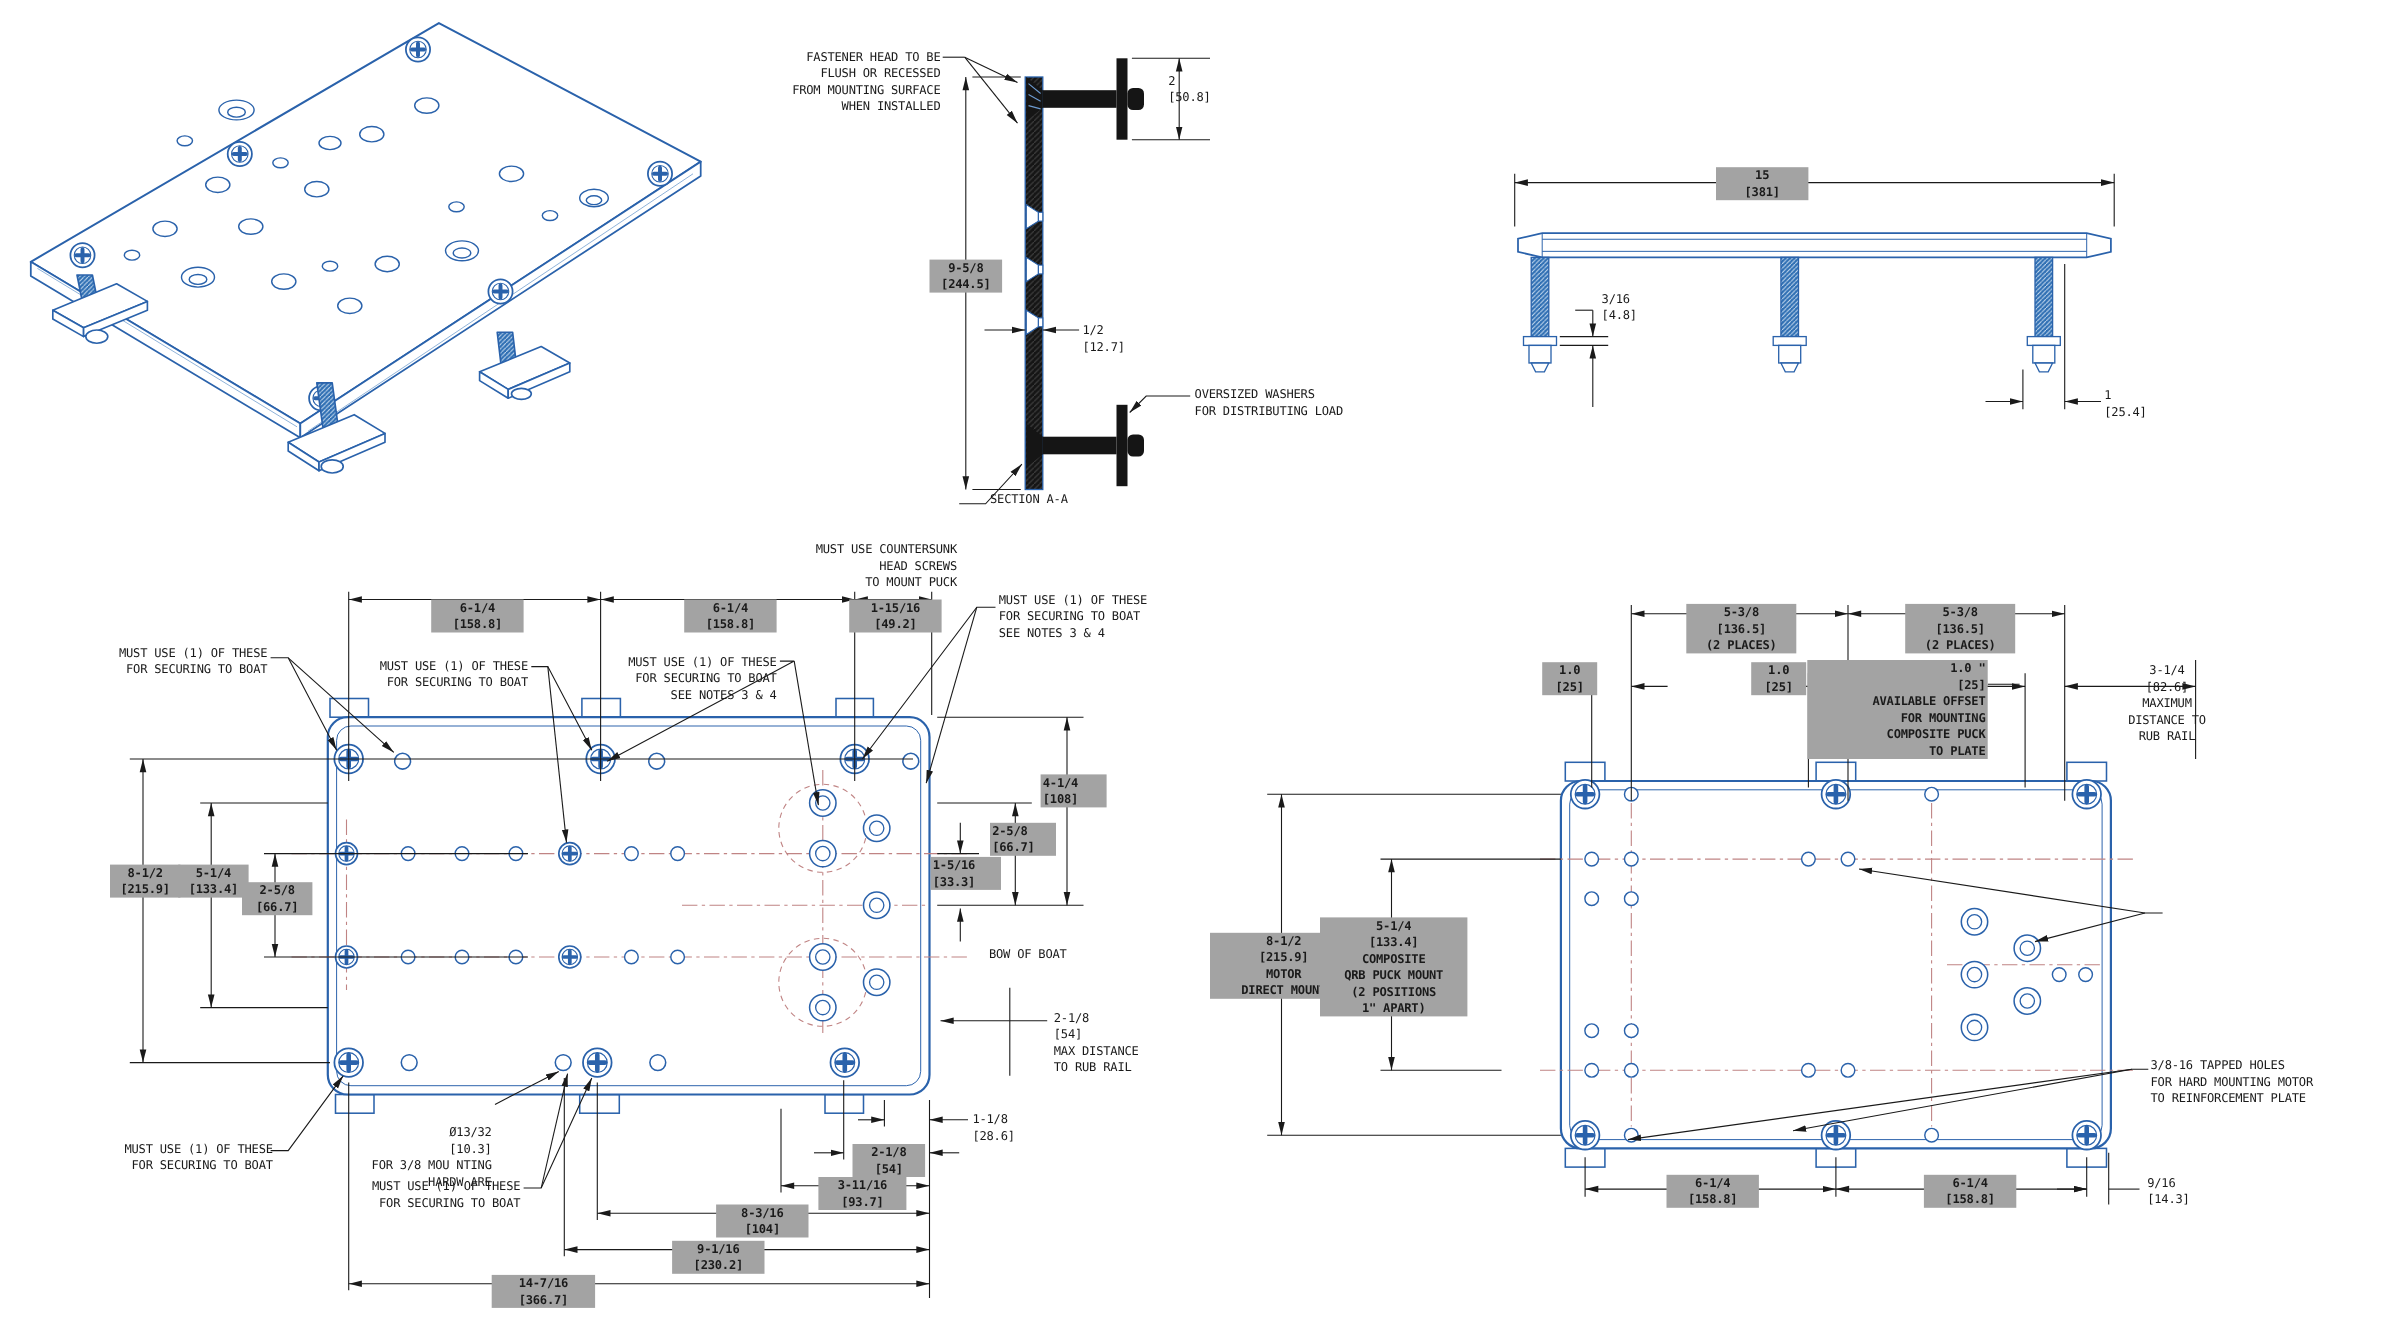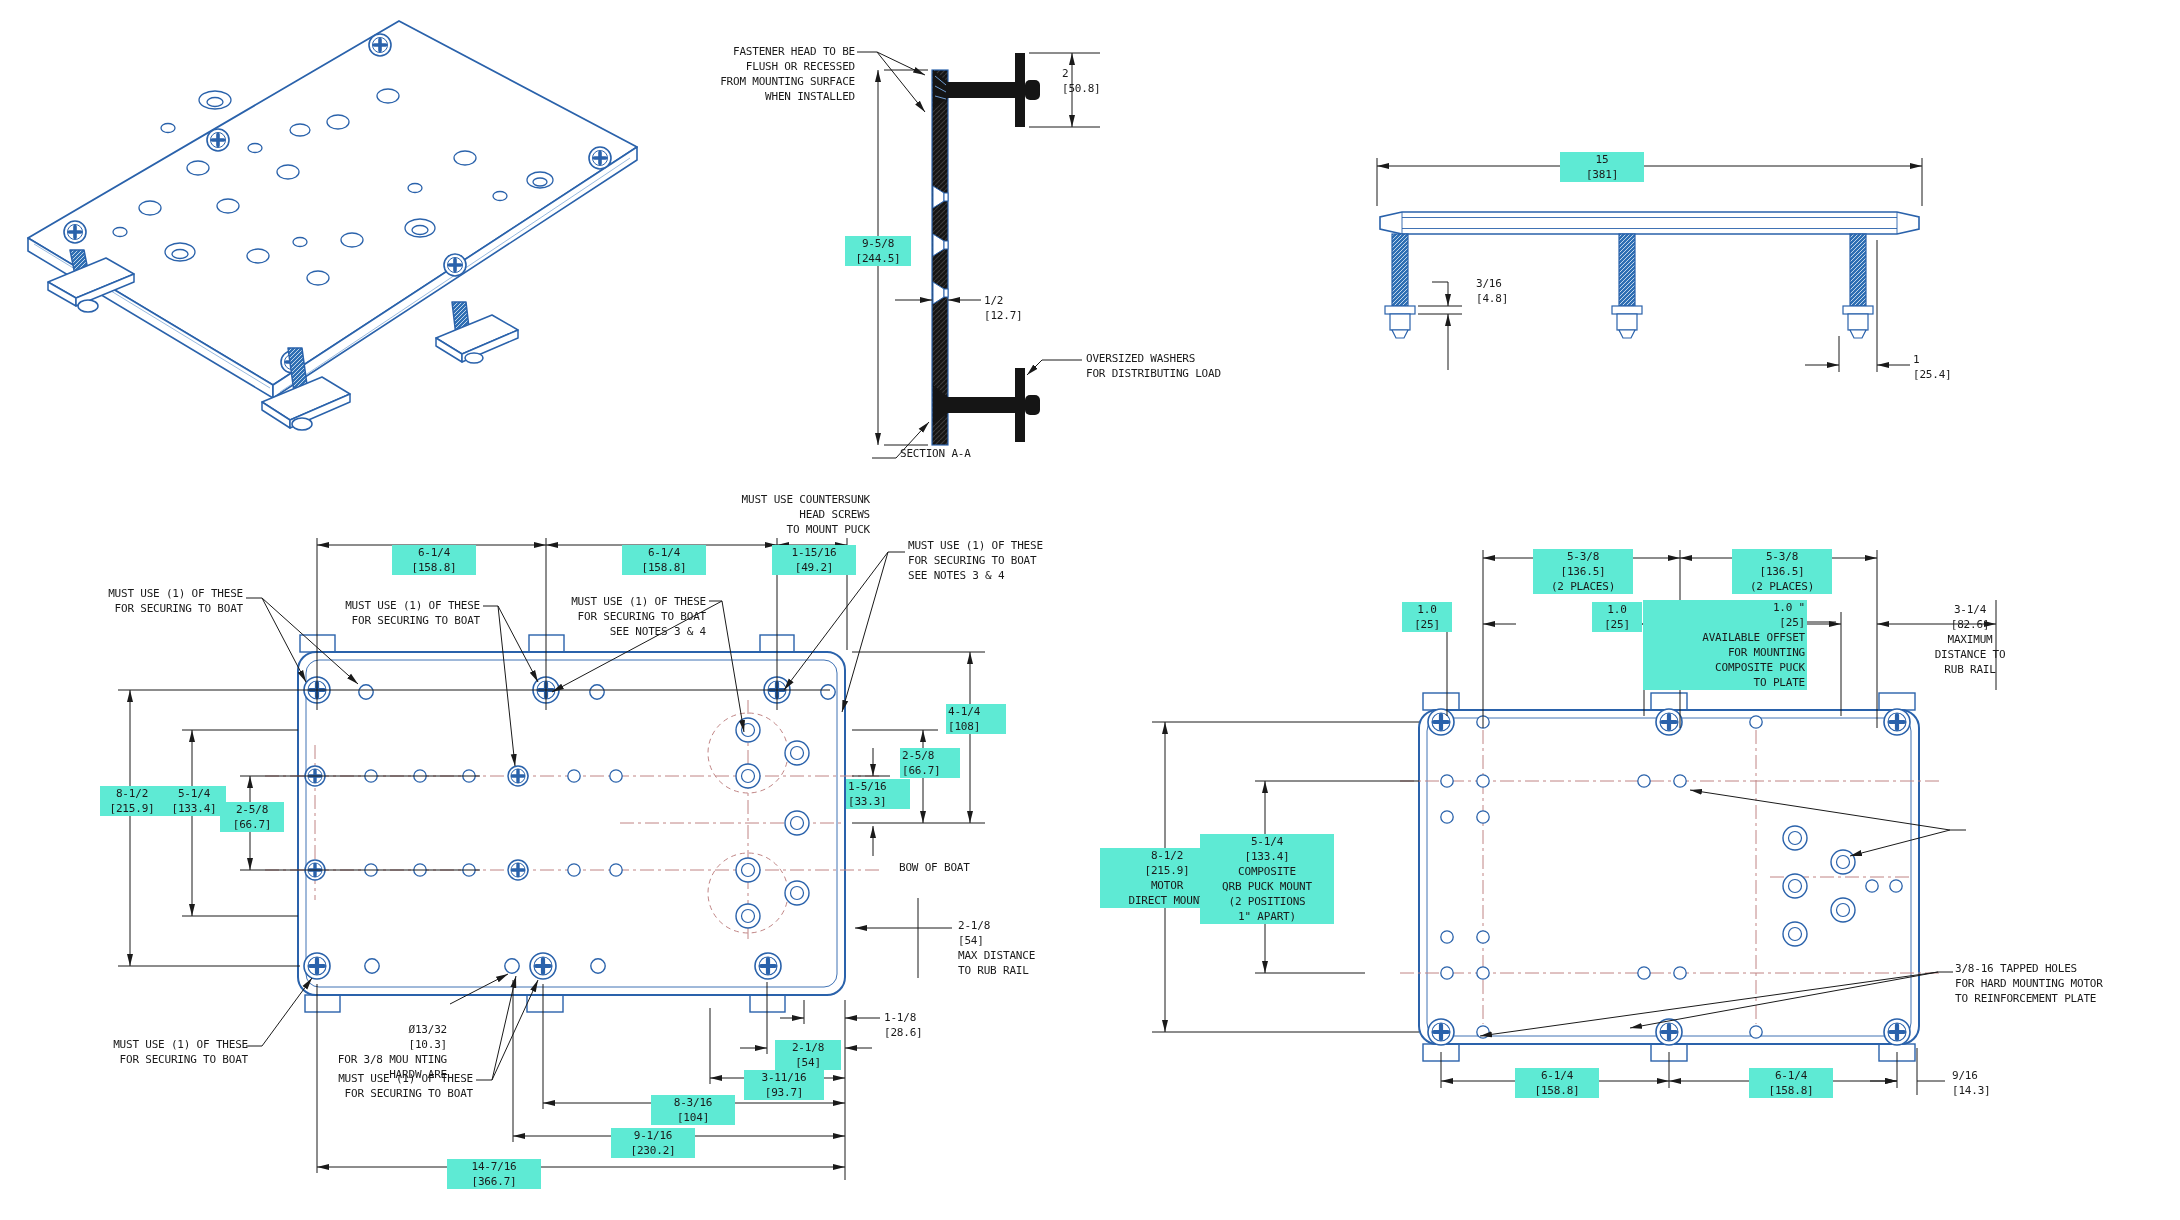--- a/index.html
+++ b/index.html
@@ -1,21 +1,21 @@
 <!DOCTYPE html>
 <html><head>
 <meta charset="utf-8">
 <style>
   html,body{margin:0;padding:0;background:#fff;}
   #canvas{position:relative;width:2180px;height:1196px;background:#fff;overflow:hidden;
           font-family:"DejaVu Sans Mono",monospace;}
   svg{position:absolute;left:0;top:0;}
   .lbl{position:absolute;font-size:11px;line-height:15px;color:#1a1a1a;white-space:pre-line;
        letter-spacing:-0.2px;z-index:3;}
-  .bg{background:#5eead4;padding:0 2px;}
+  .bg{background:#a3a3a3;padding:0 2px;font-weight:bold;}
   .r{text-align:right;} .c{text-align:center;}
 </style>
 </head>
 <body>
 
 <div id="canvas">
 
 <svg width="2180" height="1220" viewBox="0 0 2180 1220">
 <defs>
   <marker id="mE" markerWidth="13" markerHeight="8" refX="12" refY="4" orient="auto">
@@ -431,21 +431,21 @@
 [12.7]</div>
 <div class="lbl" style="left:1086px;top:351px;width:180px;">OVERSIZED WASHERS
 FOR DISTRIBUTING LOAD</div>
 <div class="lbl r" style="left:710px;top:446px;width:160px;margin-top:46px;">MUST USE COUNTERSUNK
 HEAD SCREWS
 TO MOUNT PUCK</div>
 <div class="lbl" style="left:900px;top:446px;width:110px;">SECTION A-A</div>
 
 <div class="lbl c bg" style="left:1560px;top:152px;width:80px;">15
 [381]</div>
-<div class="lbl" style="left:1456px;top:276px;width:60px;margin-left:20px;">3/16
+<div class="lbl" style="left:1456px;top:264px;width:60px;">3/16
 [4.8]</div>
 <div class="lbl" style="left:1913px;top:352px;width:60px;">1
 [25.4]</div>
 
 <div class="lbl c bg" style="left:392px;top:545px;width:80px;">6-1/4
 [158.8]</div>
 <div class="lbl c bg" style="left:622px;top:545px;width:80px;">6-1/4
 [158.8]</div>
 <div class="lbl c bg" style="left:772px;top:545px;width:80px;">1-15/16
 [49.2]</div>

